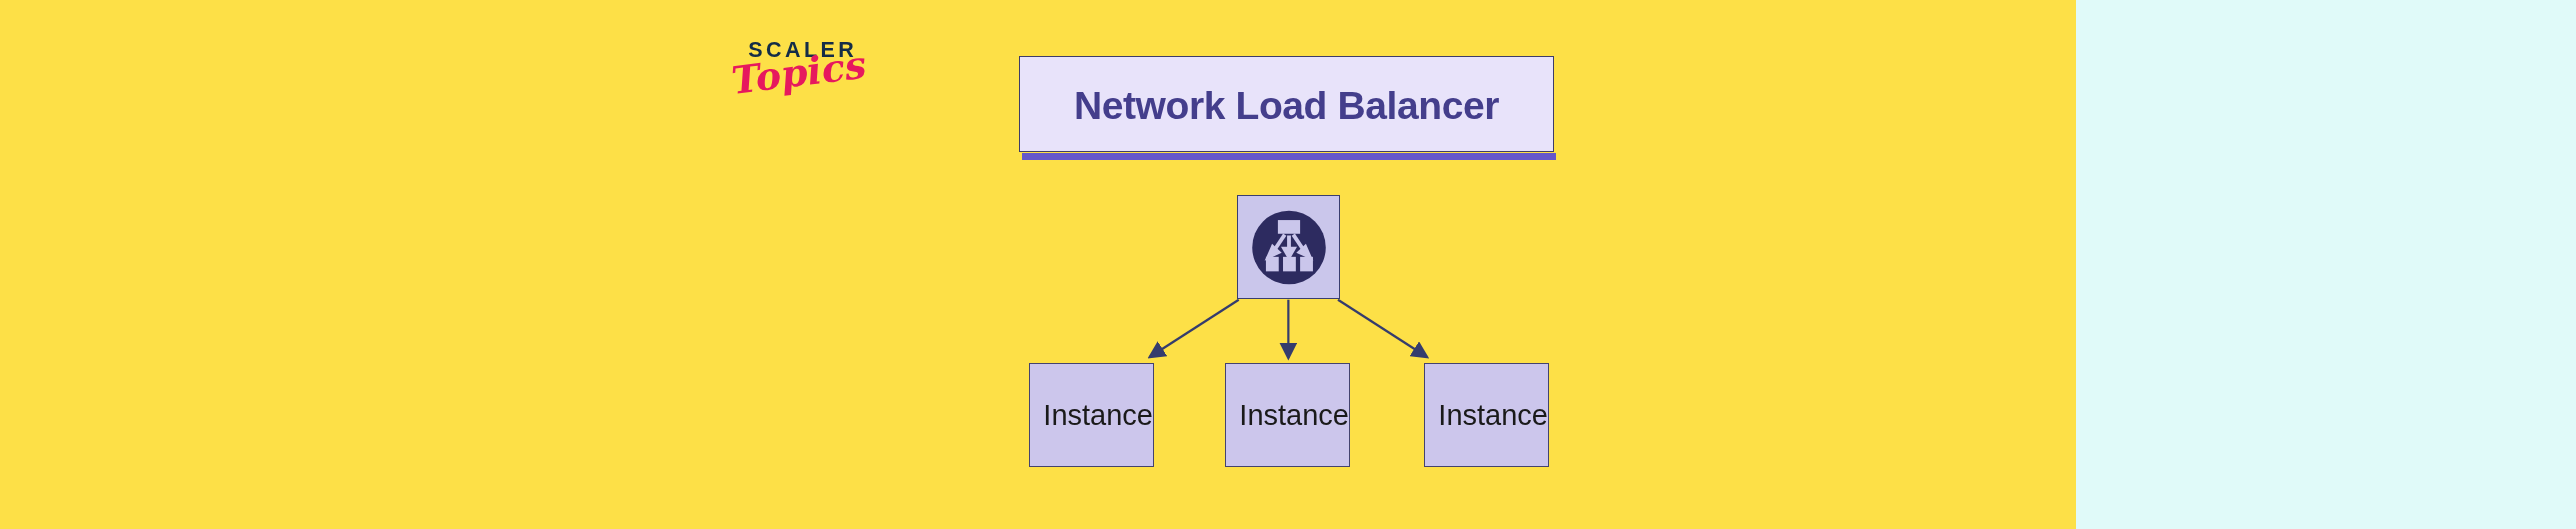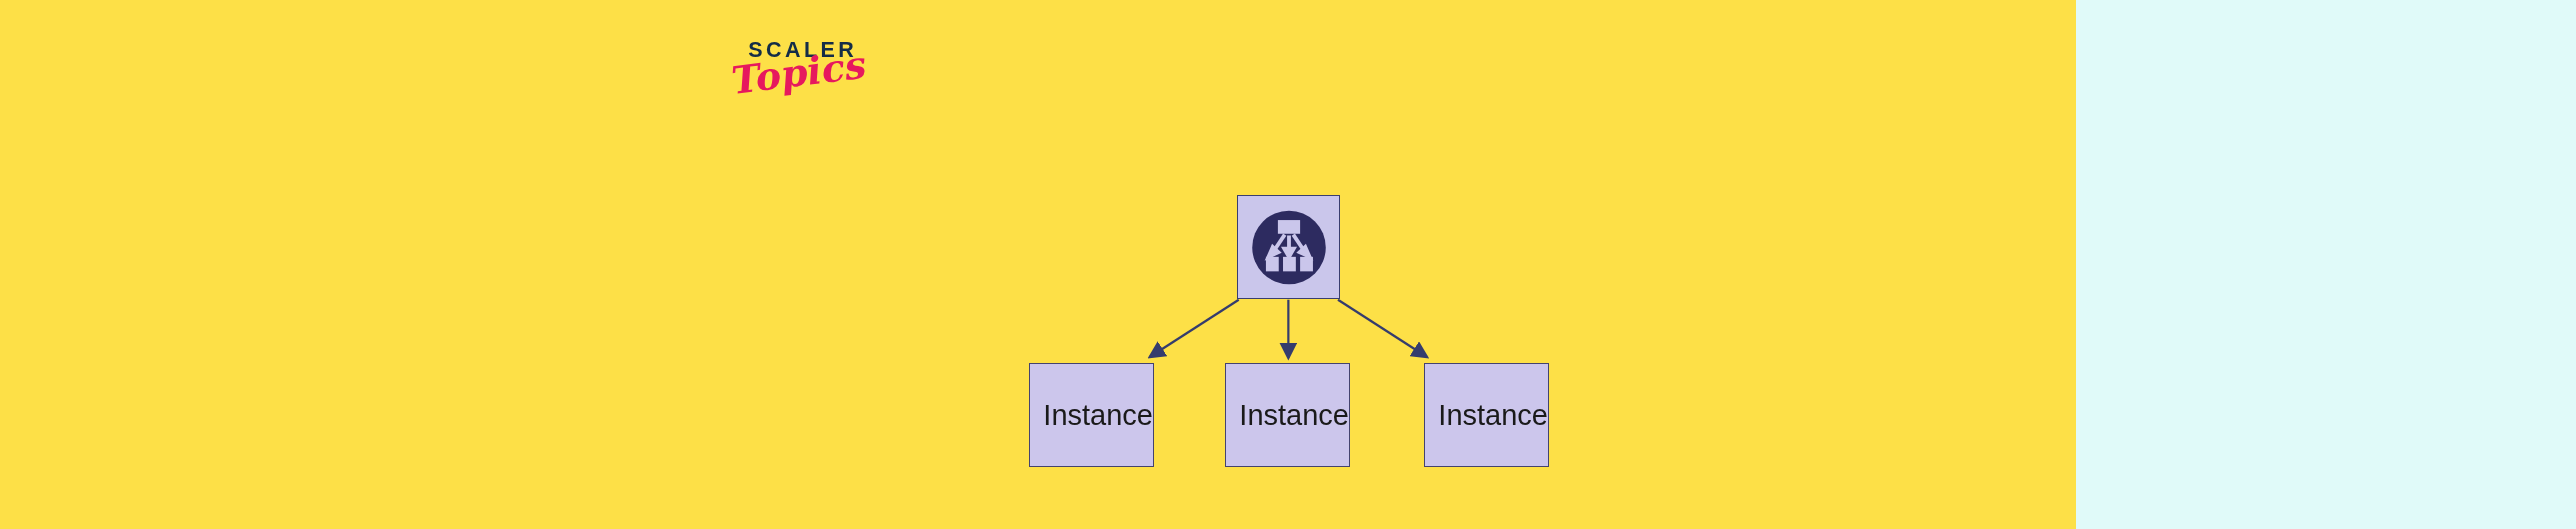--- a/index.html
+++ b/index.html
@@ -114,20 +114,23 @@
 </head>
 <body>
 
 <div class="canvas">
 
   <div class="logo">
     <span class="logo-brand">SCALER</span>
     <span class="logo-product">Topics</span>
   </div>
 
+  <div class="title-box">
+    <span class="title-text">Network Load Balancer</span>
+  </div>
 
   <div class="lb-box">
     <svg width="100" height="100" viewBox="0 0 116 117">
       <circle cx="58" cy="59" r="43" fill="#2D2B60"></circle>
       <g fill="#CAC6EB" stroke="none">
         <rect x="45" y="27" width="26" height="16"></rect>
         <rect x="31" y="70" width="15" height="17"></rect>
         <rect x="51" y="70" width="15" height="17"></rect>
         <rect x="71" y="70" width="15" height="17"></rect>
       </g>

